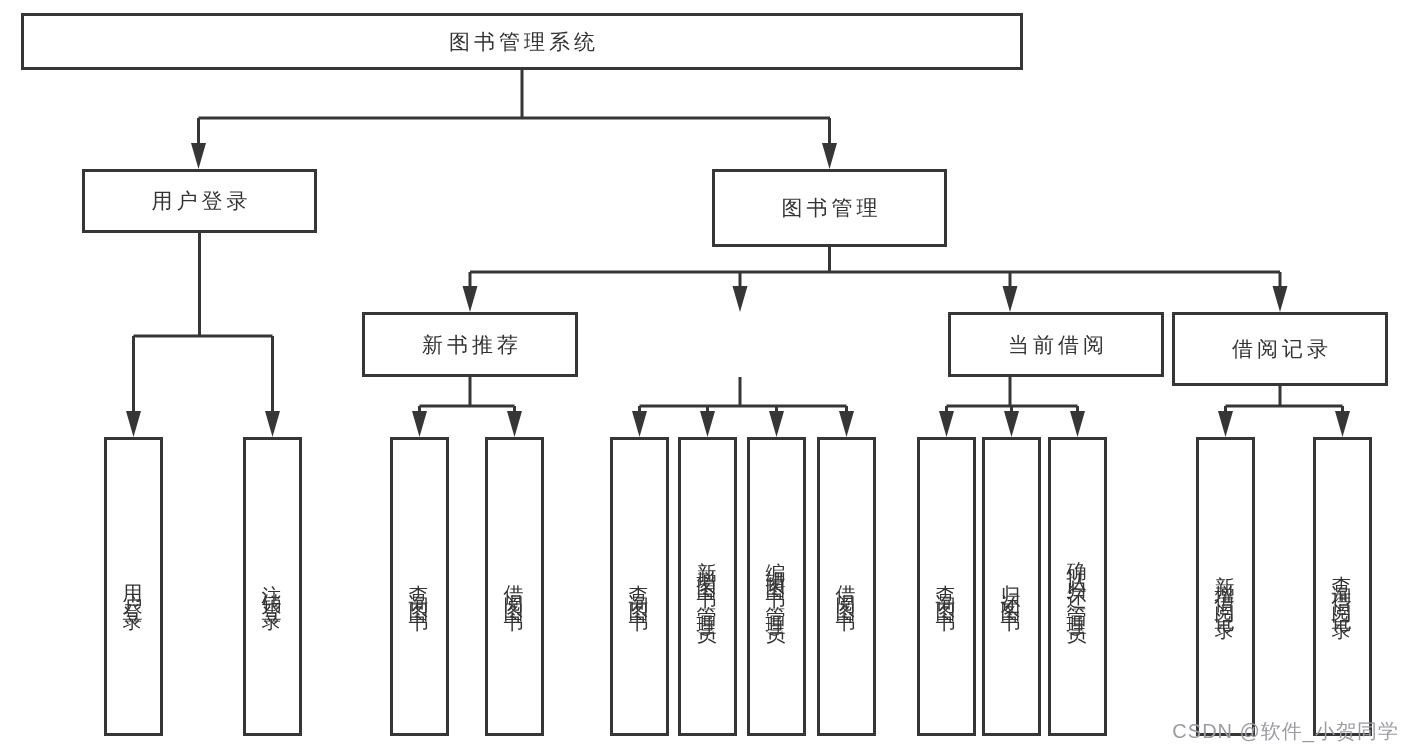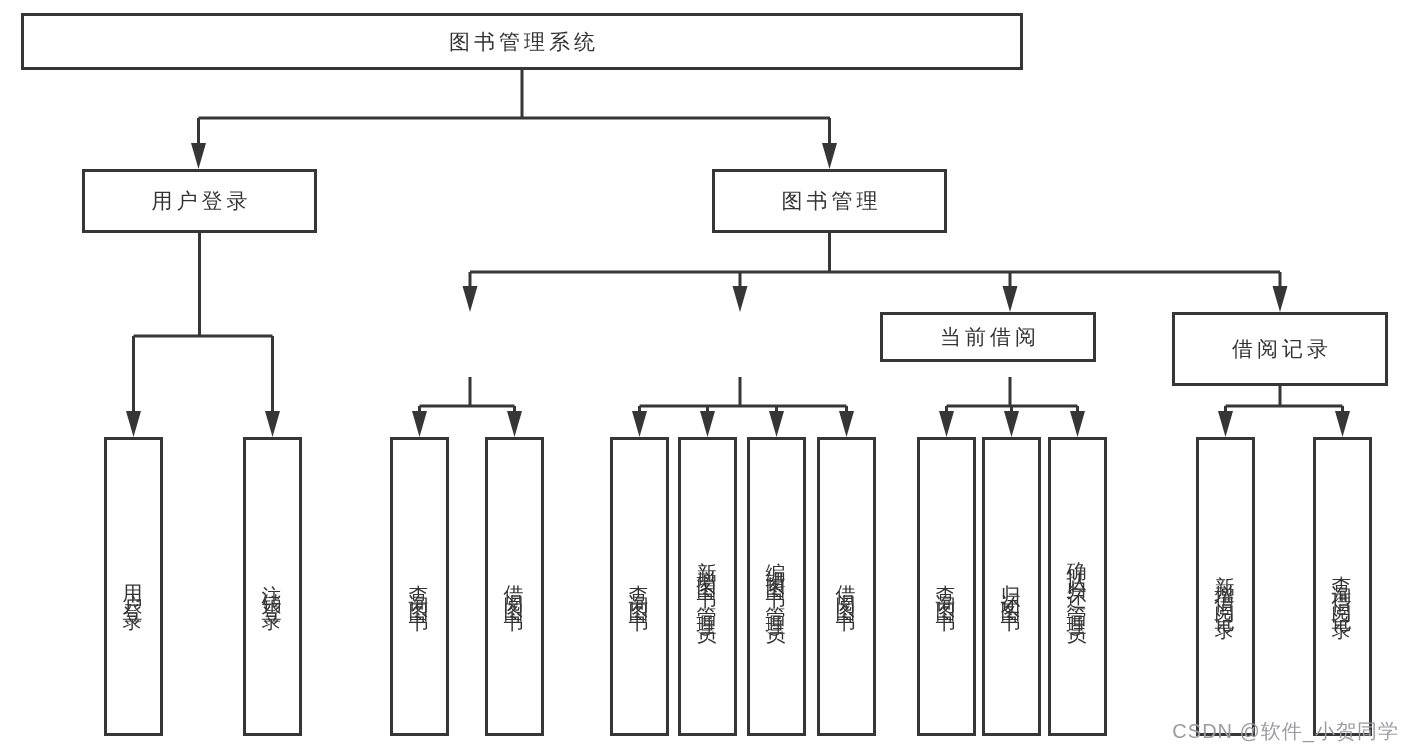--- a/index.html
+++ b/index.html
@@ -144,25 +144,28 @@
     </g>
   </svg>
 
   <div class="node" style="left:21px;top:13px;width:1002px;height:57px">
     <span class="htext">图书管理系统</span>
   </div>
 
   <div class="node" style="left:82px;top:169px;width:235px;height:64px">
     <span class="htext">用户登录</span>
   </div>
-  <div class="node" style="left:712px;top:169px;width:235px;height:64px">
+  <div class="node" style="left:712px;top:169px;width:235px;height:78px">
     <span class="htext">图书管理</span>
   </div>
 
-  <div class="node" style="left:880px;top:312px;width:216px;height:50px">
+  <div class="node" style="left:362px;top:312px;width:216px;height:65px">
+    <span class="htext">新书推荐</span>
+  </div>
+  <div class="node" style="left:948px;top:312px;width:216px;height:65px">
     <span class="htext">当前借阅</span>
   </div>
   <div class="node" style="left:1172px;top:312px;width:216px;height:74px">
     <span class="htext">借阅记录</span>
   </div>
 
   <div class="node vbox" style="left:104px">
     <span class="vtext">用户登录</span>
   </div>
   <div class="node vbox" style="left:243px">

